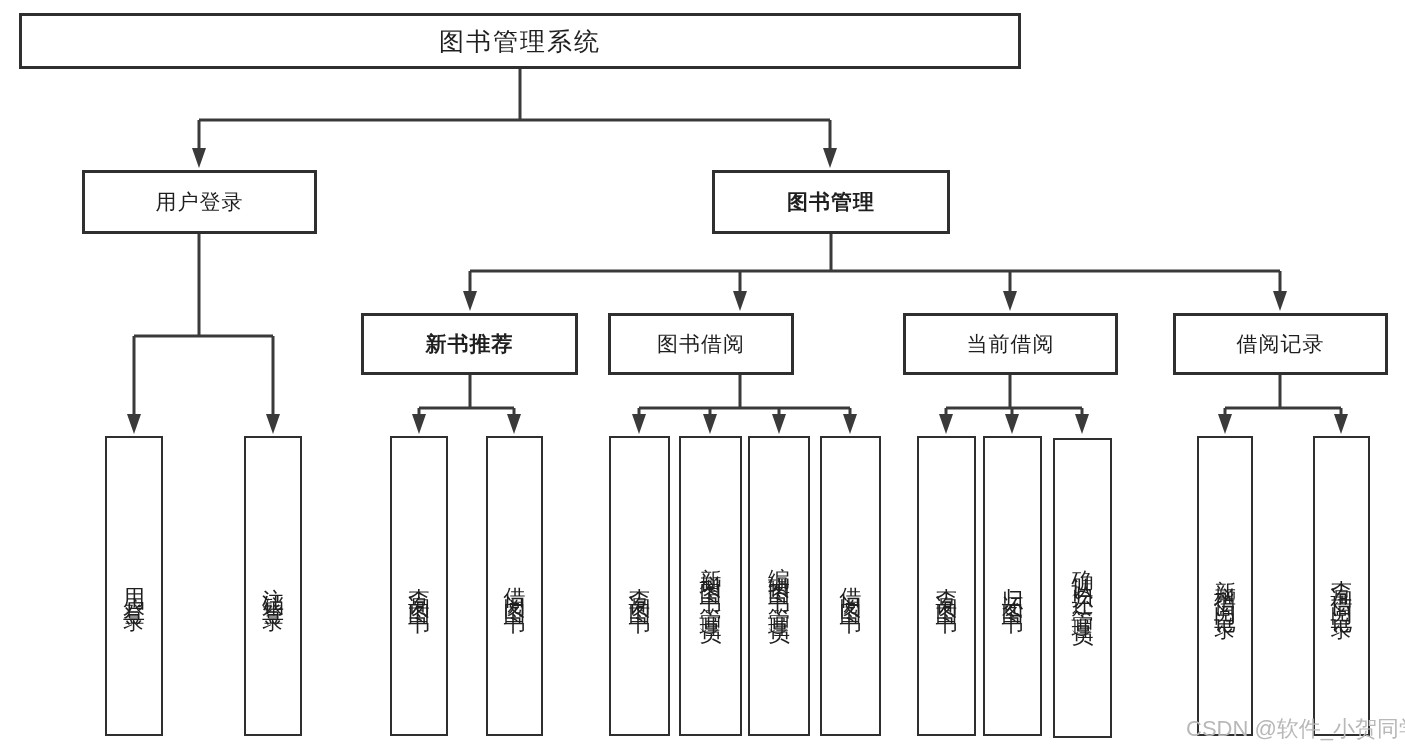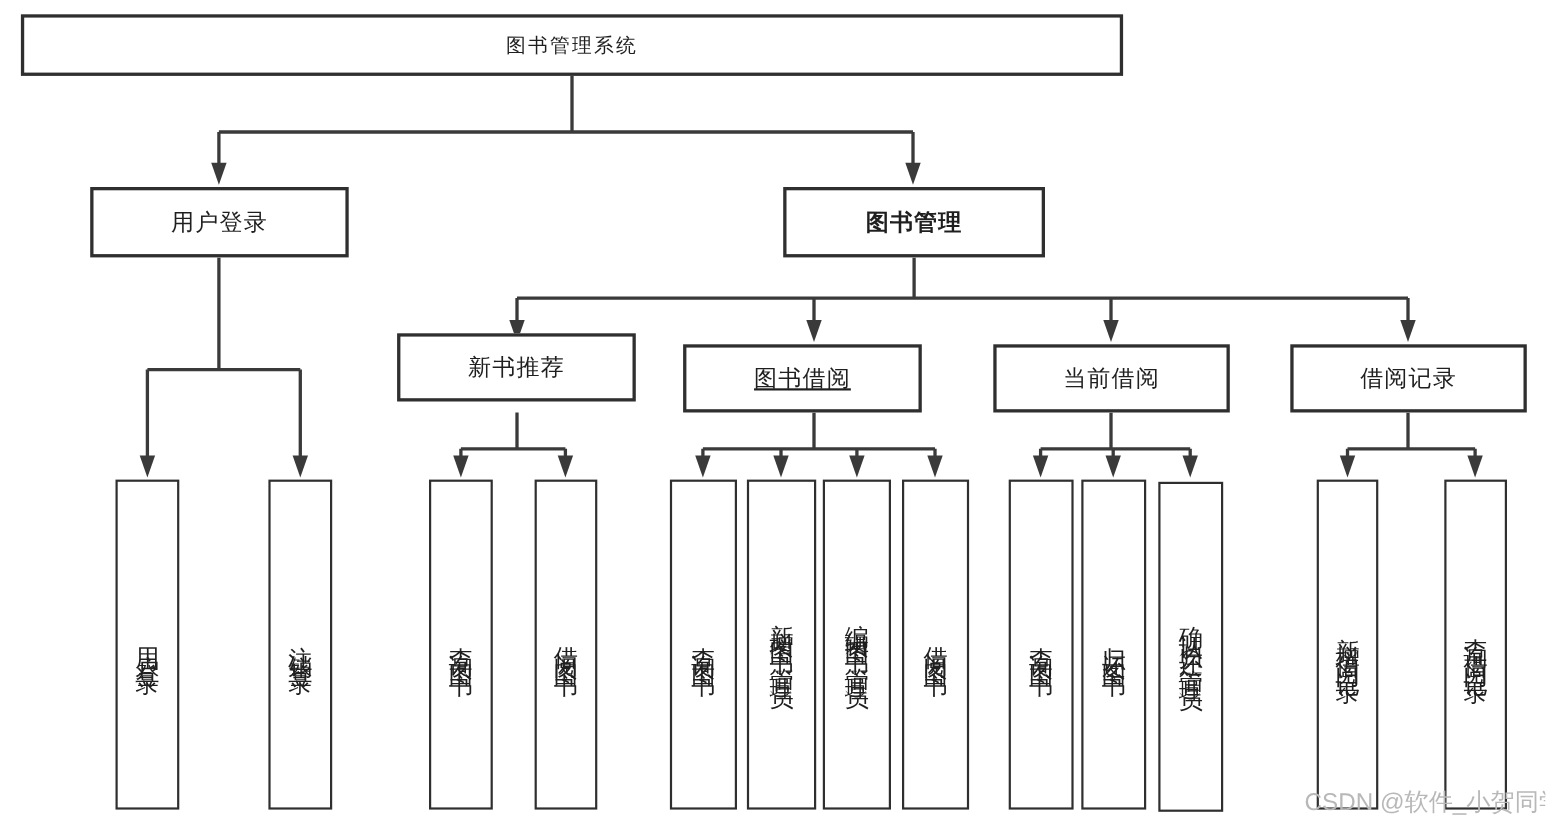--- a/index.html
+++ b/index.html
@@ -14,21 +14,21 @@
   .box{
     position:absolute;
     box-sizing:border-box;
     border:3px solid #2f2f2f;
     background:#ffffff;
     display:flex;align-items:center;justify-content:center;
     color:#1f1f1f;
     z-index:2;
   }
   .h-node{font-size:21px;letter-spacing:1px;}
-  .root-node{font-size:18px;letter-spacing:2px;}
+  .root-node{font-size:25px;letter-spacing:2px;}
   .leaf{
     border-width:2px;
     writing-mode:vertical-rl;
     text-orientation:mixed;
     font-size:22px;
     letter-spacing:8px;
     line-height:1;
     text-align:center;
   }
   .watermark{
@@ -83,22 +83,22 @@
       <polygon points="1218,414 1232,414 1225,434"></polygon>
       <polygon points="1334,414 1348,414 1341,434"></polygon>
     </g>
   </svg>
 
   <div class="box root-node" style="left:19px;top:13px;width:1002px;height:56px;">图书管理系统</div>
 
   <div class="box h-node" style="left:82px;top:170px;width:235px;height:64px;">用户登录</div>
   <div class="box h-node" style="left:712px;top:170px;width:238px;height:64px;font-weight:bold;">图书管理</div>
 
-  <div class="box h-node" style="left:361px;top:303px;width:217px;height:62px;">新书推荐</div>
-  <div class="box h-node" style="left:621px;top:313px;width:217px;height:62px;text-decoration:underline;">图书借阅</div>
+  <div class="box h-node" style="left:361px;top:313px;width:217px;height:62px;font-weight:bold;">新书推荐</div>
+  <div class="box h-node" style="left:608px;top:313px;width:186px;height:62px;">图书借阅</div>
   <div class="box h-node" style="left:903px;top:313px;width:215px;height:62px;">当前借阅</div>
   <div class="box h-node" style="left:1173px;top:313px;width:215px;height:62px;">借阅记录</div>
 
   <div class="box leaf" style="left:105px;top:436px;width:58px;height:300px;">用户登录</div>
   <div class="box leaf" style="left:244px;top:436px;width:58px;height:300px;">注销登录</div>
 
   <div class="box leaf" style="left:390px;top:436px;width:58px;height:300px;">查询图书</div>
   <div class="box leaf" style="left:486px;top:436px;width:57px;height:300px;">借阅图书</div>
 
   <div class="box leaf" style="left:609px;top:436px;width:61px;height:300px;">查询图书</div>

